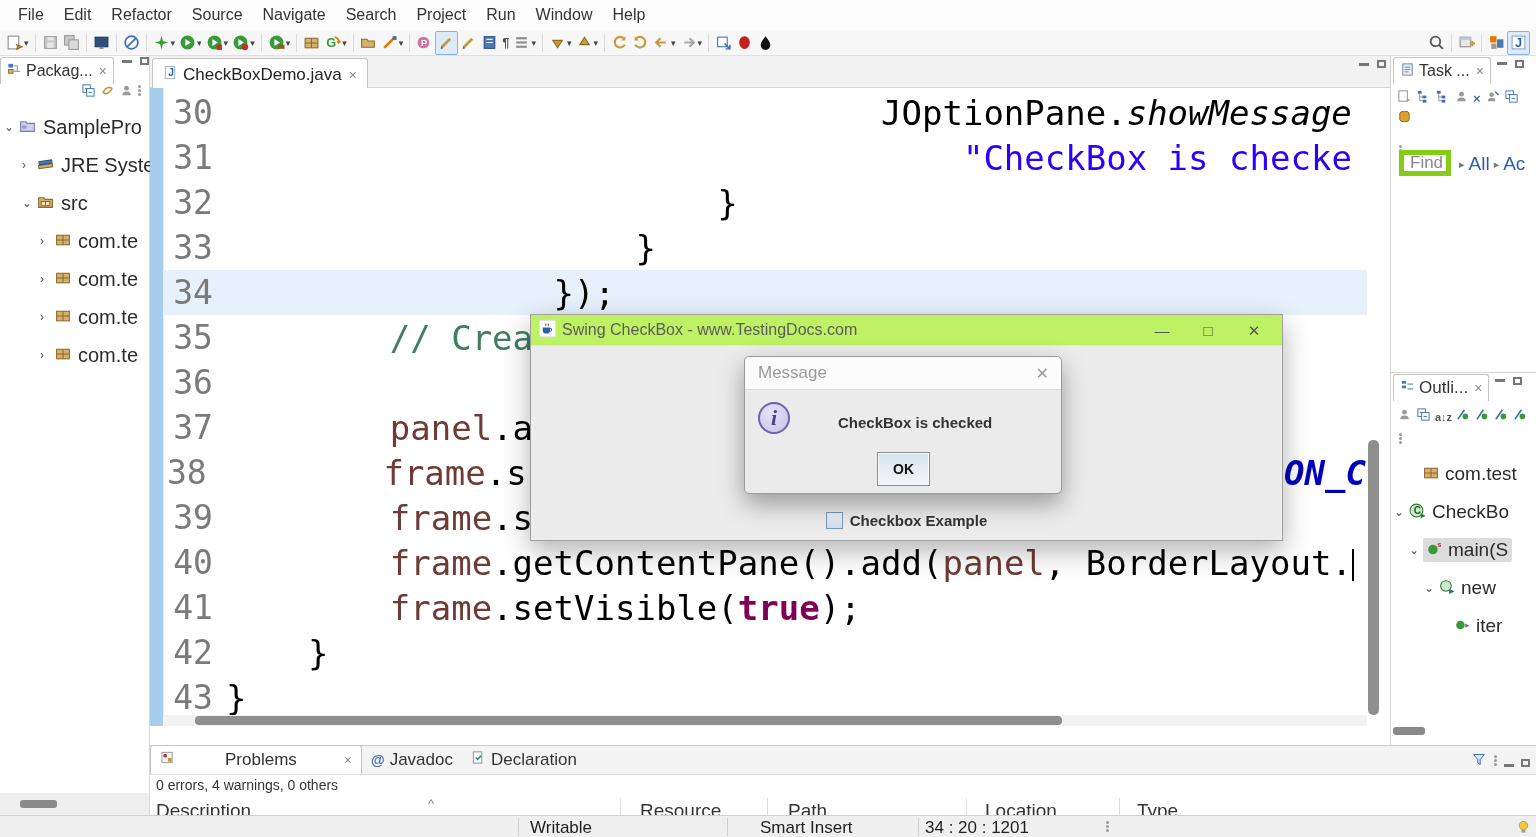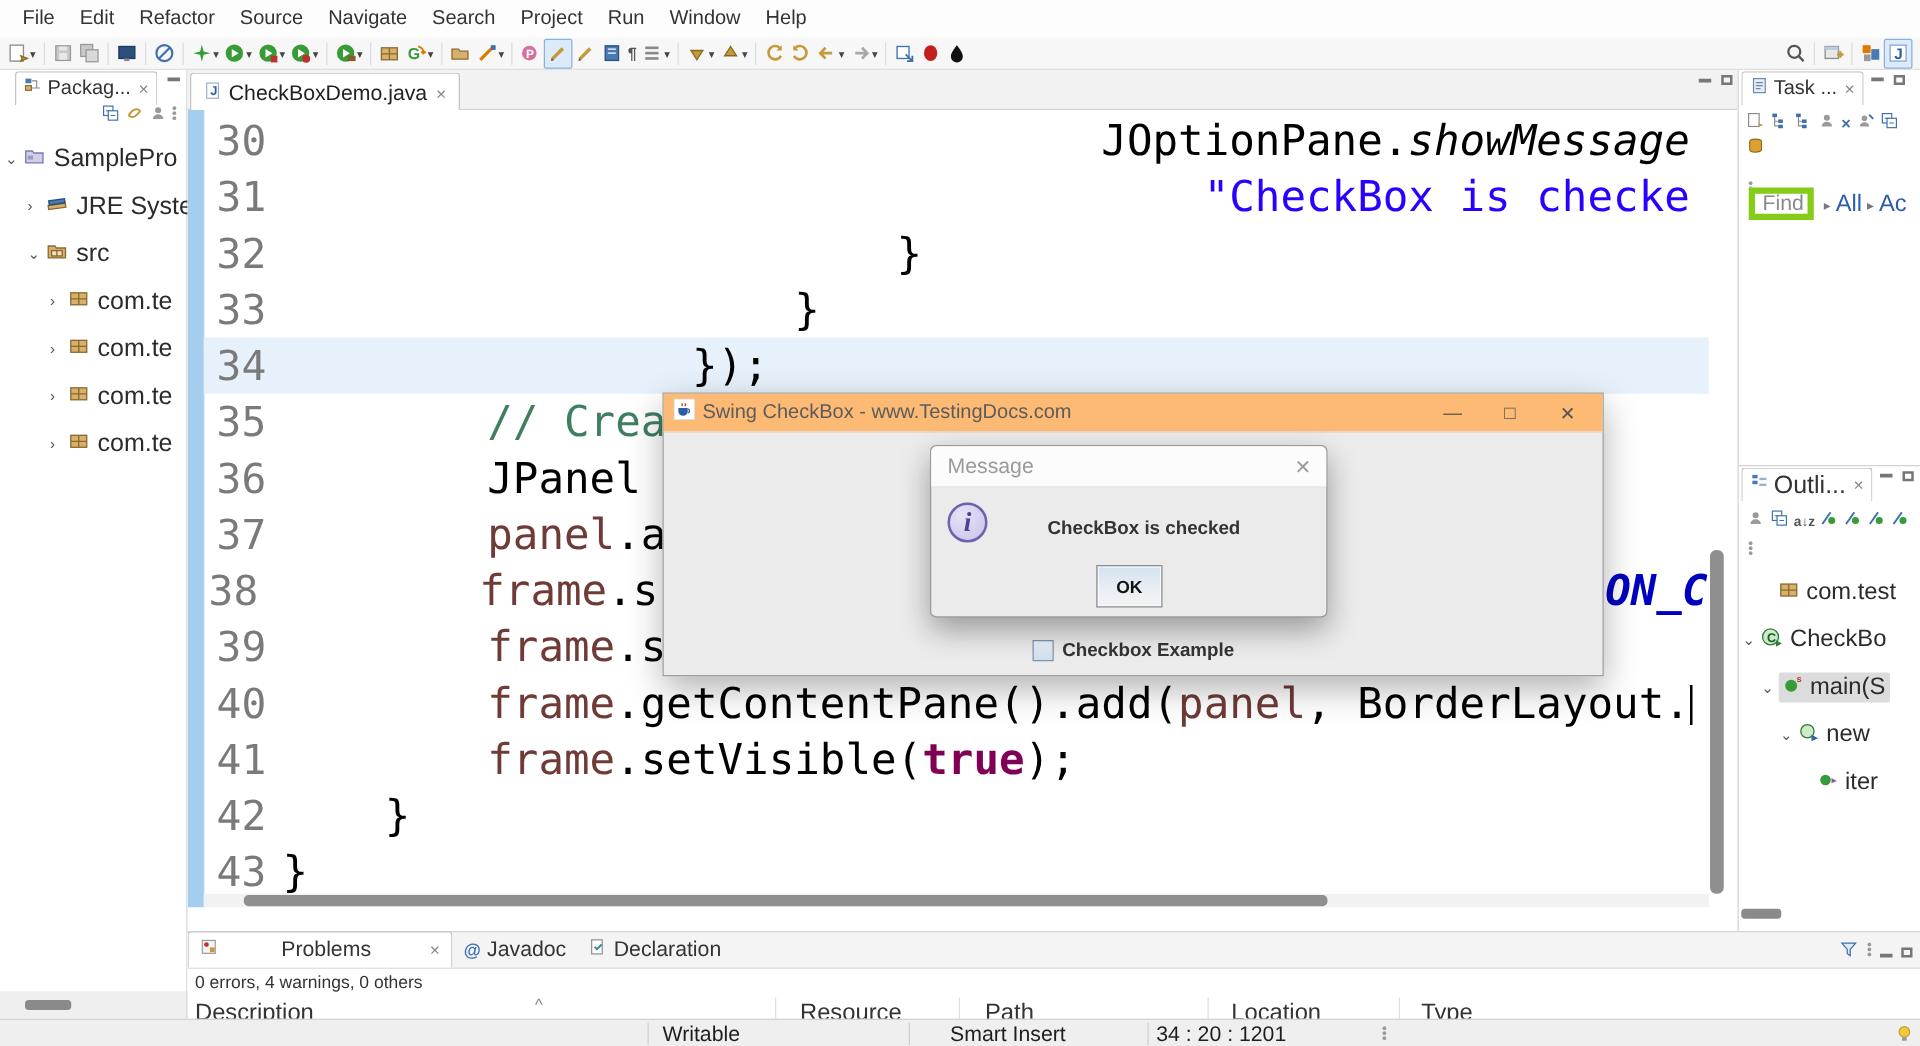--- a/index.html
+++ b/index.html
@@ -74,21 +74,21 @@
   
   #left-strip{left:0;top:793px;width:150px;height:22px;background:#efefef;border-right:1px solid #d8d8d8;box-sizing:border-box;}
   #left-strip-thumb{position:absolute;left:20px;top:7px;width:37px;height:8px;background:#8a8a8a;border-radius:3px;}
   
   #statusbar{left:0;top:815px;width:1536px;height:22px;background:#efefef;border-top:1px solid #d2d2d2;box-sizing:border-box;}
   .st-text{position:absolute;top:2px;font-size:17px;color:#1e1e1e;}
   .st-div{position:absolute;top:2px;width:1px;height:18px;background:#cfcfcf;}
   
   #swing-window{left:530px;top:314px;width:753px;height:227px;background:#ececec;border:1px solid #9f9f9f;
                 box-shadow:0 10px 26px rgba(0,0,0,.30);box-sizing:border-box;}
-  #swing-title{position:absolute;left:0;top:0;width:100%;height:31px;background:#fdba74;border-bottom:1px solid #e3e3e3;display:flex;align-items:center;box-sizing:border-box;}
+  #swing-title{position:absolute;left:0;top:0;width:100%;height:31px;background:#bef264;border-bottom:1px solid #e3e3e3;display:flex;align-items:center;box-sizing:border-box;}
   #swing-title .ttl{font-size:16px;color:#5c5c5c;margin-left:6px;white-space:nowrap;}
   .swc{position:absolute;top:0;width:44px;height:31px;display:flex;align-items:center;justify-content:center;color:#555;font-size:15px;}
   #swing-checkbox-row{position:absolute;left:0;top:197px;width:100%;display:flex;justify-content:center;align-items:center;}
   #swing-checkbox{width:15px;height:15px;border:1px solid #7f96b2;background:linear-gradient(#eef4fa,#cfdff0);margin-right:7px;}
   #swing-checkbox-label{font-size:15px;font-weight:bold;color:#333;}
   
   #msg-dialog{left:744px;top:356px;width:318px;height:138px;background:#ebebeb;border:1px solid #9a9a9a;border-radius:5px;
               box-shadow:0 10px 24px rgba(0,0,0,.35);box-sizing:border-box;}
   #msg-title{position:absolute;left:0;top:0;width:100%;height:33px;background:#fcfcfc;border-bottom:1px solid #dcdcdc;
              border-radius:5px 5px 0 0;display:flex;align-items:center;box-sizing:border-box;}
@@ -342,21 +342,21 @@
       <span class="tbi tb-active">
         <svg width="17" height="17" viewBox="0 0 16 16">
           <rect x="2" y="2" width="12" height="12" fill="#fff" stroke="#8aa8cc"></rect>
           <text x="5" y="12.6" font-size="11.5" font-weight="bold" fill="#2a5fa8">J</text>
         </svg>
       </span>
     </div>
 </div>
 
 <div id="pe" class="abs">
-  <div style="position:absolute;left:0;top:1px;display:flex;align-items:center;padding-left:12px;">
+  <div style="position:absolute;left:0;top:1px;display:flex;align-items:flex-start;">
     <div class="panel-tab">
       <span><svg width="15" height="17" viewBox="0 0 16 16">
             <rect x="1.5" y="2" width="5" height="4" fill="#4a7ab5"></rect>
             <rect x="1.5" y="8" width="5" height="4" fill="#d9b06a" stroke="#8a6a30"></rect>
             <path d="M7,4 h4 v6 h-4 M11,10 h3" stroke="#8c8c8c" fill="none"></path>
           </svg></span>
       <span class="lbl">Packag...</span>
       <span class="tab-x">×</span>
     </div>
     <div class="winbtns" style="margin:0 0 14px 8px;">
@@ -485,21 +485,20 @@
       <div class="cl hl" style="top: 182px;">
         <span class="gut">34</span>
         <pre class="ct">                <span class="p">});</span></pre>
       </div>
       <div class="cl" style="top: 227px;">
         <span class="gut">35</span>
         <pre class="ct">        <span class="c">// Crea</span></pre>
       </div>
       <div class="cl" style="top: 272px;">
         <span class="gut">36</span>
-        <pre class="ct">        <span class="p">JPanel</span></pre>
       </div>
       <div class="cl" style="top: 317px;">
         <span class="gut">37</span>
         <pre class="ct">        <span class="v">panel</span><span class="p">.a</span></pre>
       </div>
       <div class="cl" style="top: 362px;">
         <span class="gut">38</span>
         <pre class="ct">        <span class="v">frame</span><span class="p">.s</span>                                     <span class="C">ON_C</span></pre>
       </div>
       <div class="cl" style="top: 407px;">
@@ -602,21 +601,21 @@
   <div style="position:absolute;left:0;top:316px;width:146px;height:1px;background:#d4d4d4;"></div>
 
   <div class="rp-head" style="top:318px;">
     <div class="panel-tab" style="height:27px;">
       <span><svg width="15" height="17" viewBox="0 0 16 16">
             <rect x="2" y="2" width="4.5" height="3" fill="#4a7ab5"></rect>
             <rect x="2" y="7" width="4.5" height="3" fill="#4a7ab5"></rect>
             <rect x="8" y="4.5" width="6" height="2" fill="#9ab0c8"></rect>
             <rect x="8" y="9.5" width="6" height="2" fill="#9ab0c8"></rect>
           </svg></span>
-      <span class="lbl" style="font-size:20px;">Outli...</span>
+      <span class="lbl" style="font-size:17px;">Outli...</span>
       <span class="tab-x">×</span>
     </div>
     <div class="winbtns" style="margin:0 0 14px 6px;">
       <span class="win-min"></span>
       <span class="win-max"></span>
     </div>
   </div>
   <div class="rp-icons" style="top:350px;" id="ol-icons">
       <span class="mini"><svg width="15" height="17" viewBox="0 0 16 16">
           <circle cx="8" cy="5.5" r="2.6" fill="#9a9a9a"></circle>

